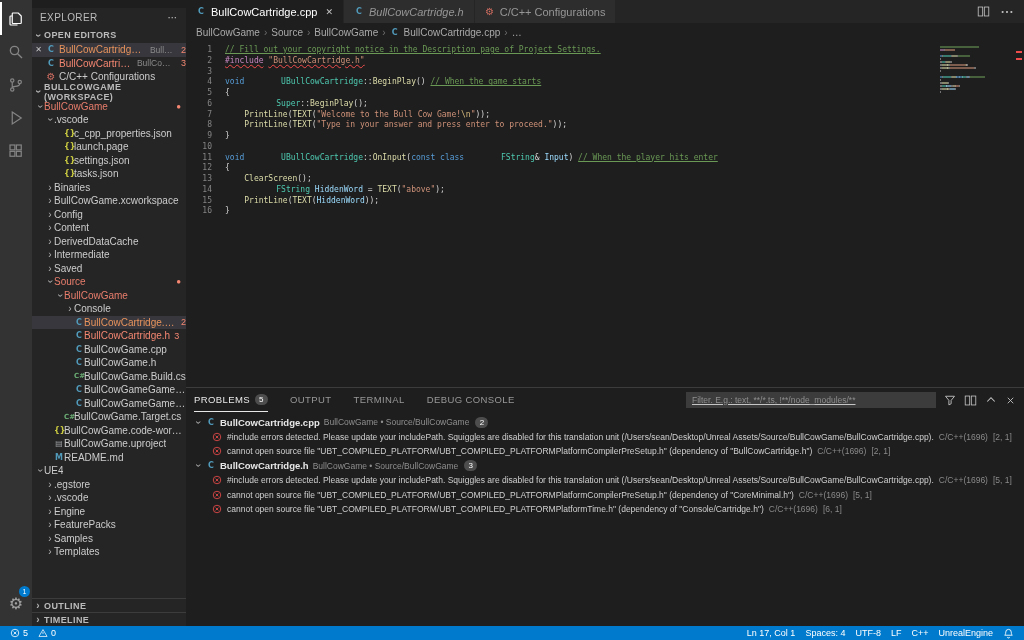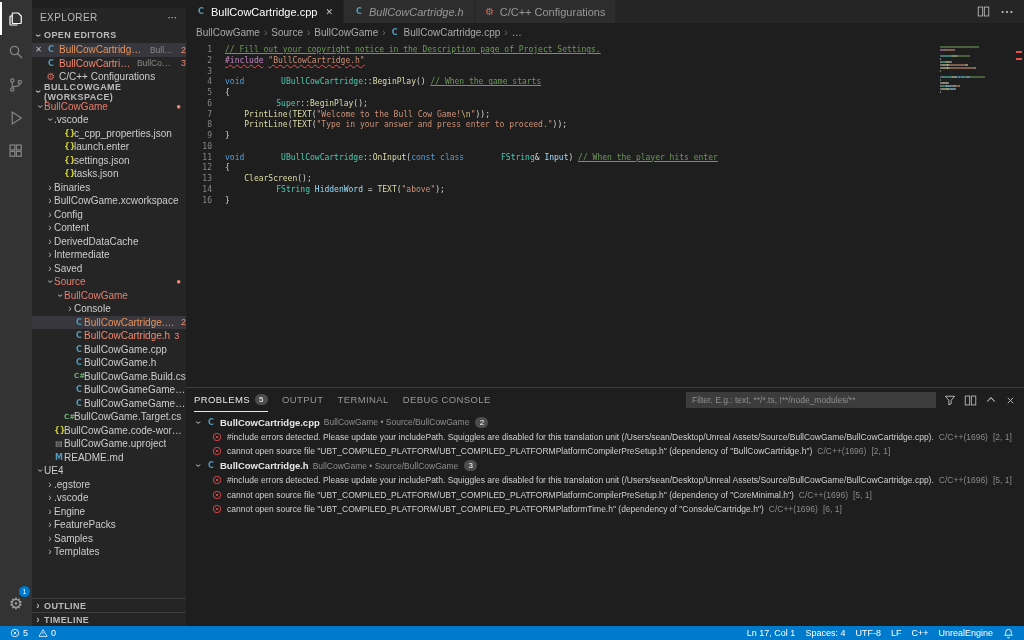--- a/index.html
+++ b/index.html
@@ -63,25 +63,25 @@
   .caret{display:inline-block;width:1.5px;height:9px;background:#aeafad;vertical-align:middle;}
 
   .minimap{position:absolute;top:2px;right:12px;width:72px;padding-top:2px;}
   .mm-line{height:2px;margin-bottom:1px;display:flex;}
   .mm-seg{height:2px;opacity:.55;display:inline-block;}
   .ovr{position:absolute;width:6px;height:2px;background:#f14c4c;right:2px;}
 
   
   .panel{height:239px;border-top:1px solid #3c3c3c;display:flex;flex-direction:column;flex-shrink:0;background:#1e1e1e;}
   .panel-header{height:24px;display:flex;align-items:center;padding:0 8px;gap:14px;flex-shrink:0;}
-  .panel-tabs{display:flex;gap:14px;height:100%;}
+  .panel-tabs{display:flex;gap:22px;height:100%;}
   .ptab{display:flex;align-items:center;gap:5px;font-size:9.5px;letter-spacing:.4px;color:#989898;border-bottom:1px solid transparent;cursor:pointer;}
   .ptab.active{color:#e7e7e7;border-bottom-color:#e7e7e7;}
   .pbadge{background:#4d4d4d;color:#ffffff;border-radius:8px;min-width:13px;height:11px;line-height:11px;text-align:center;font-size:8px;padding:0 3px;}
-  .panel-right{margin-left:auto;display:flex;align-items:center;gap:8px;color:#c5c5c5;}
+  .panel-right{margin-left:auto;display:flex;align-items:center;gap:8px;color:#c5c5c5;text-decoration:underline;}
   .filter{width:250px;height:16px;background:#3c3c3c;border:0;outline:none;color:#cccccc;font-size:8.5px;padding:0 6px;font-family:inherit;}
   .filter::placeholder{color:#8f8f8f;}
 
   .problems{flex:1;overflow:hidden;padding-top:3px;}
   .pgroup{display:flex;align-items:center;gap:4px;height:14.5px;padding-left:8px;white-space:nowrap;cursor:pointer;}
   .pg-file{color:#e7e7e7;font-size:9.5px;font-weight:700;}
   .pg-path{color:#8f8f8f;font-size:8.5px;}
   .pcount{background:#4d4d4d;color:#fff;border-radius:8px;min-width:13px;height:11px;line-height:11px;text-align:center;font-size:8px;padding:0 3px;margin-left:2px;}
   .perr{display:flex;align-items:center;gap:5px;height:14.5px;padding-left:26px;white-space:nowrap;overflow:hidden;cursor:pointer;}
   .pmsg{color:#d0d0d0;font-size:8.5px;overflow:hidden;text-overflow:ellipsis;flex:0 1 auto;min-width:0;}
@@ -180,21 +180,21 @@
             <span class="lab">.vscode</span>
           </div>
           <div class="row" style="padding-left: 24px;">
             <span class="spacer8"></span>
             <span class="fi" style="color: rgb(203, 203, 65); font-weight: 800; font-size: 8px;">{}</span>
             <span class="lab">c_cpp_properties.json</span>
           </div>
           <div class="row" style="padding-left: 24px;">
             <span class="spacer8"></span>
             <span class="fi" style="color: rgb(203, 203, 65); font-weight: 800; font-size: 8px;">{}</span>
-            <span class="lab">launch.enter</span>
+            <span class="lab">launch.page</span>
           </div>
           <div class="row" style="padding-left: 24px;">
             <span class="spacer8"></span>
             <span class="fi" style="color: rgb(203, 203, 65); font-weight: 800; font-size: 8px;">{}</span>
             <span class="lab">settings.json</span>
           </div>
           <div class="row" style="padding-left: 24px;">
             <span class="spacer8"></span>
             <span class="fi" style="color: rgb(203, 203, 65); font-weight: 800; font-size: 8px;">{}</span>
             <span class="lab">tasks.json</span>
@@ -433,20 +433,24 @@
               <span class="ln">12</span>
               <span class="lc"><span class="tk-p">{</span></span>
             </div>
             <div class="code-line">
               <span class="ln">13</span>
               <span class="lc"><span class="tk-p">    </span><span class="tk-f">ClearScreen</span><span class="tk-p">();</span></span>
             </div>
             <div class="code-line">
               <span class="ln">14</span>
               <span class="lc"><span class="tk-p">    </span><span class="tk-t">FString</span><span class="tk-p"> </span><span class="tk-v">HiddenWord</span><span class="tk-p"> = </span><span class="tk-f">TEXT</span><span class="tk-p">(</span><span class="tk-s">"above"</span><span class="tk-p">);</span></span>
+            </div>
+            <div class="code-line">
+              <span class="ln">15</span>
+              <span class="lc"><span class="tk-p">    </span><span class="tk-f">PrintLine</span><span class="tk-p">(</span><span class="tk-f">TEXT</span><span class="tk-p">(</span><span class="tk-v">HiddenWord</span><span class="tk-p">));</span></span>
             </div>
             <div class="code-line">
               <span class="ln">16</span>
               <span class="lc"><span class="tk-p">}</span></span>
             </div>
           </div>
         <div class="minimap" id="minimap">
             <div class="mm-line">
               <span class="mm-seg" style="width: 39px; background: rgb(106, 153, 85);"></span>
             </div>

